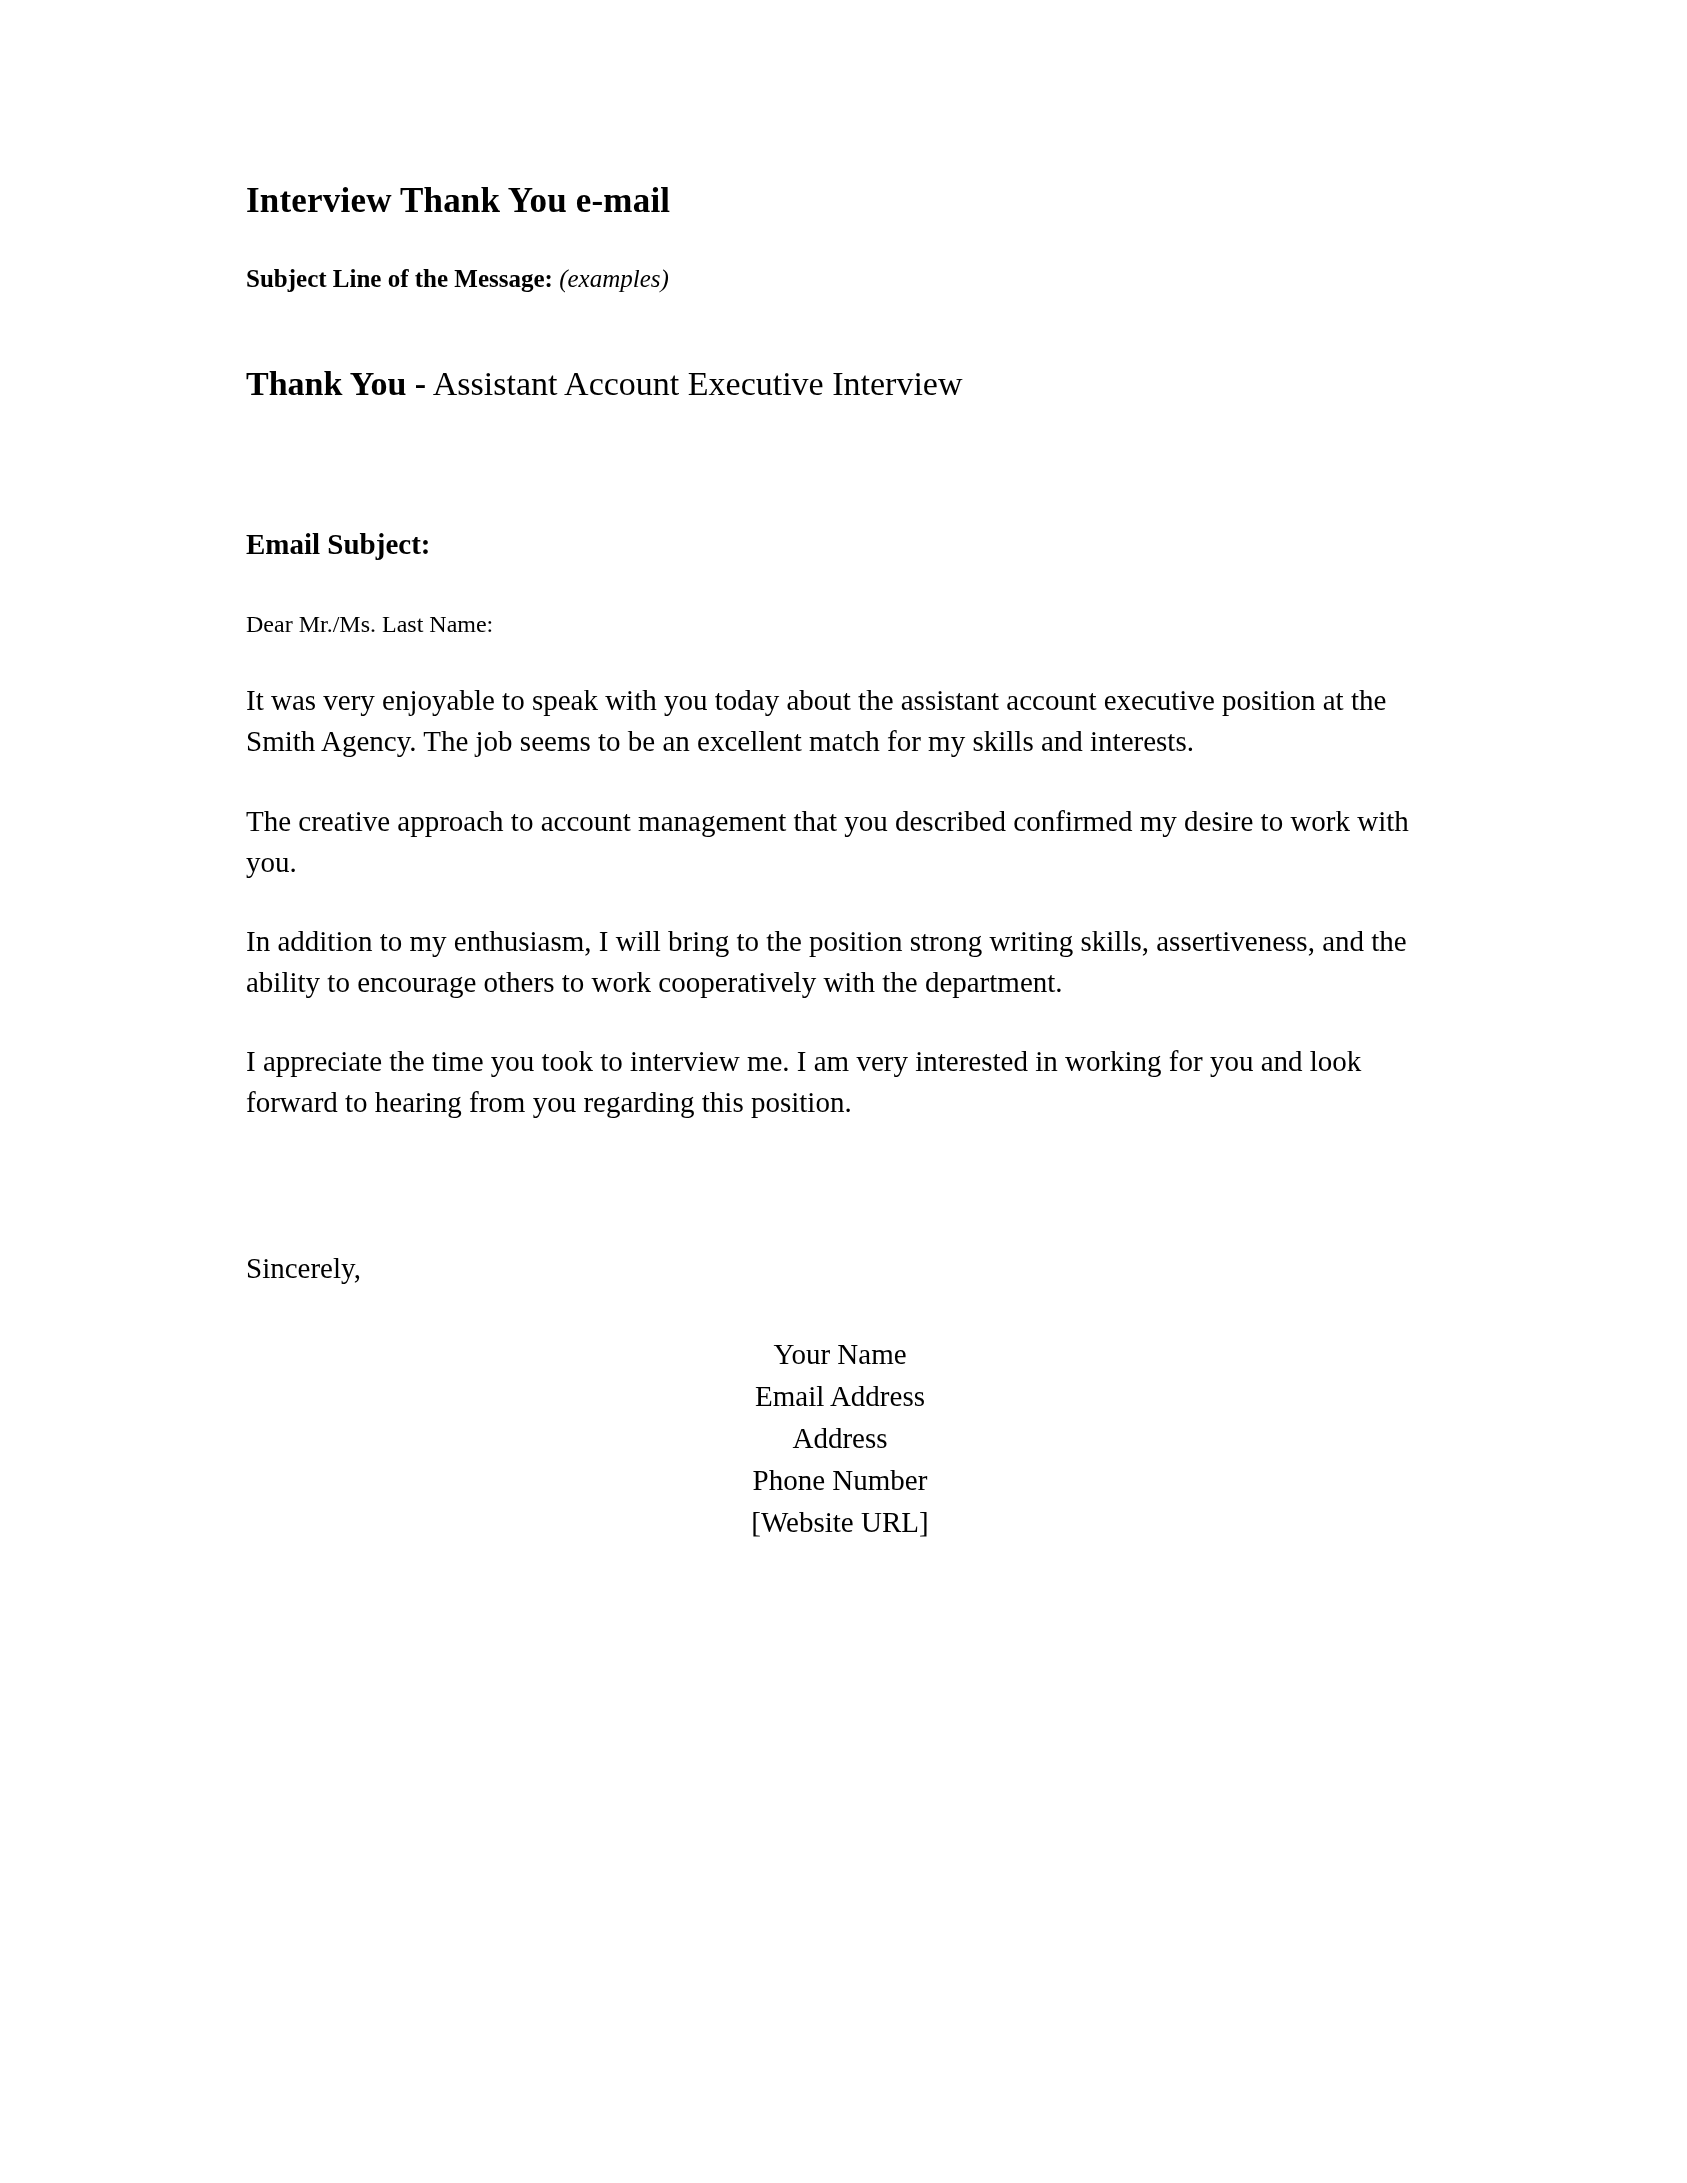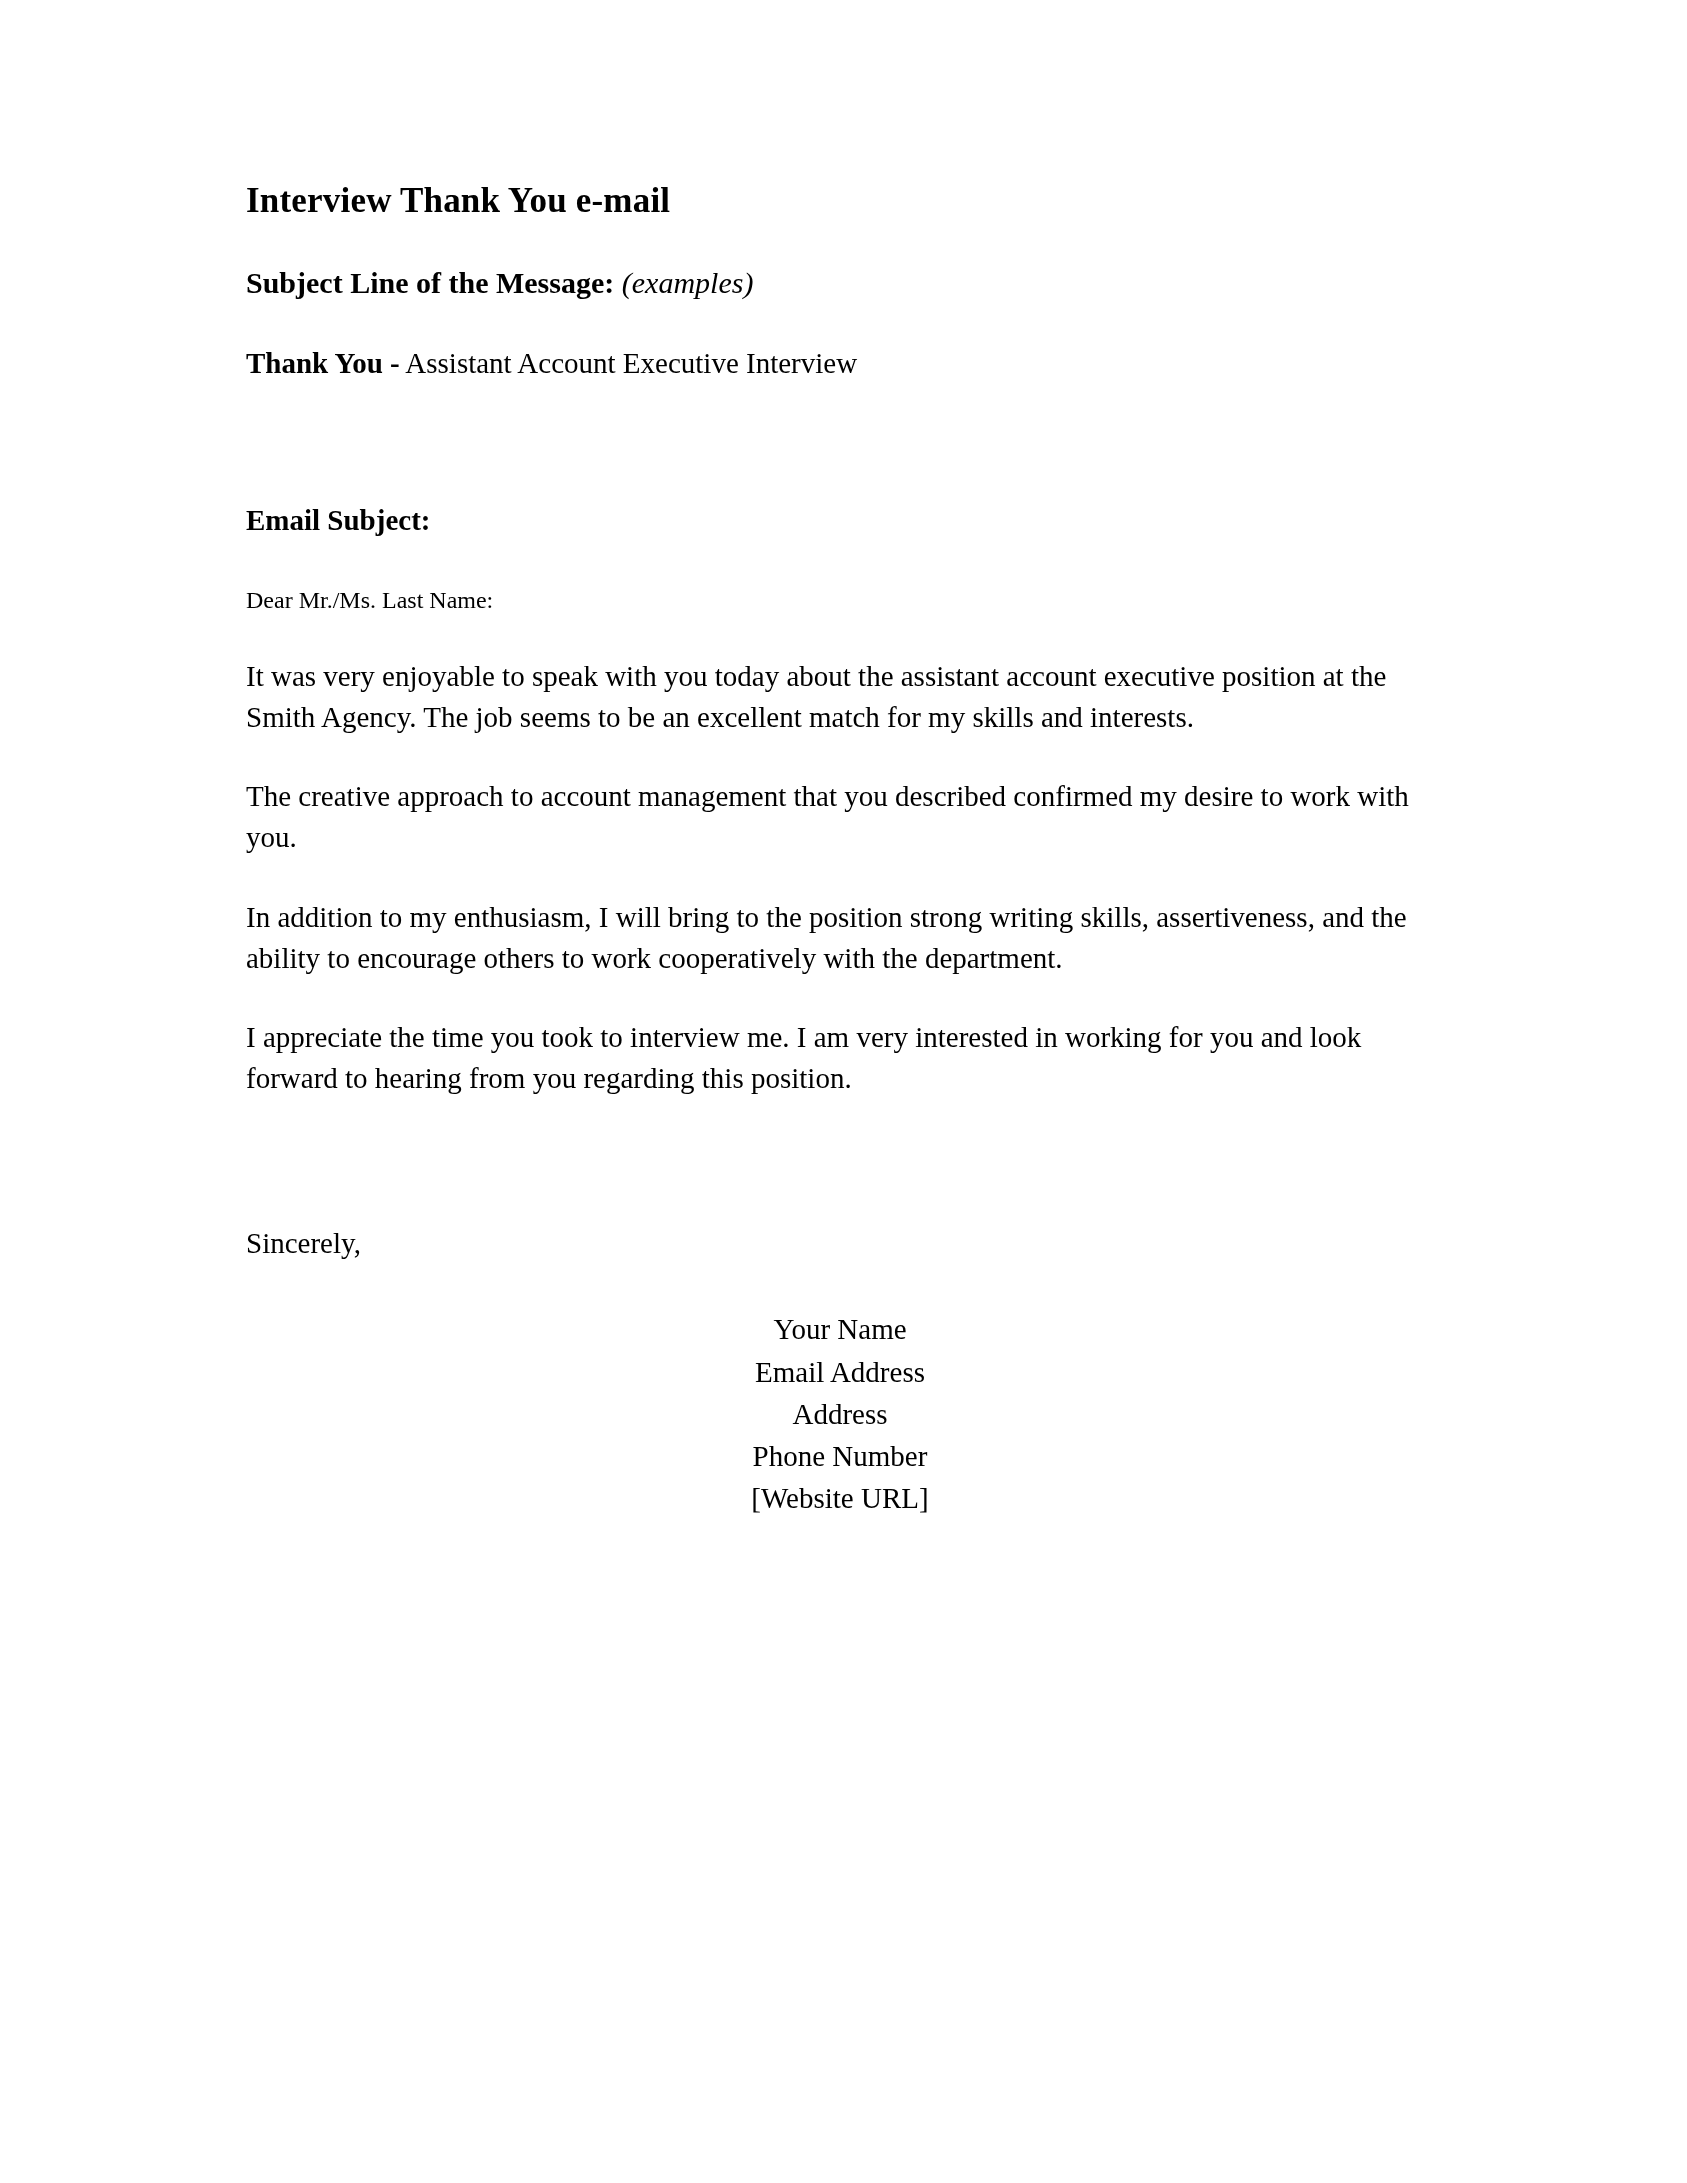--- a/index.html
+++ b/index.html
@@ -28,33 +28,33 @@
     width: 1188px;
   }
   .doc-title {
     font-size: 35px;
     font-weight: bold;
     line-height: 1.25;
     margin: 0 0 40px 0;
     letter-spacing: 0.2px;
   }
   .subject-line {
-    font-size: 30px;
+    font-size: 25px;
     line-height: 1.3;
-    margin: 0 0 42px 0;
+    margin: 0 0 66px 0;
   }
   .subject-line .label {
     font-weight: bold;
   }
   .subject-line .examples {
     font-style: italic;
     font-weight: normal;
   }
   .subject-example {
-    font-size: 29px;
+    font-size: 34px;
     line-height: 1.35;
     margin: 0 0 42px 0;
   }
   .subject-example .strong {
     font-weight: bold;
   }
   .spacer-lg {
     height: 77px;
   }
   .section-heading {

